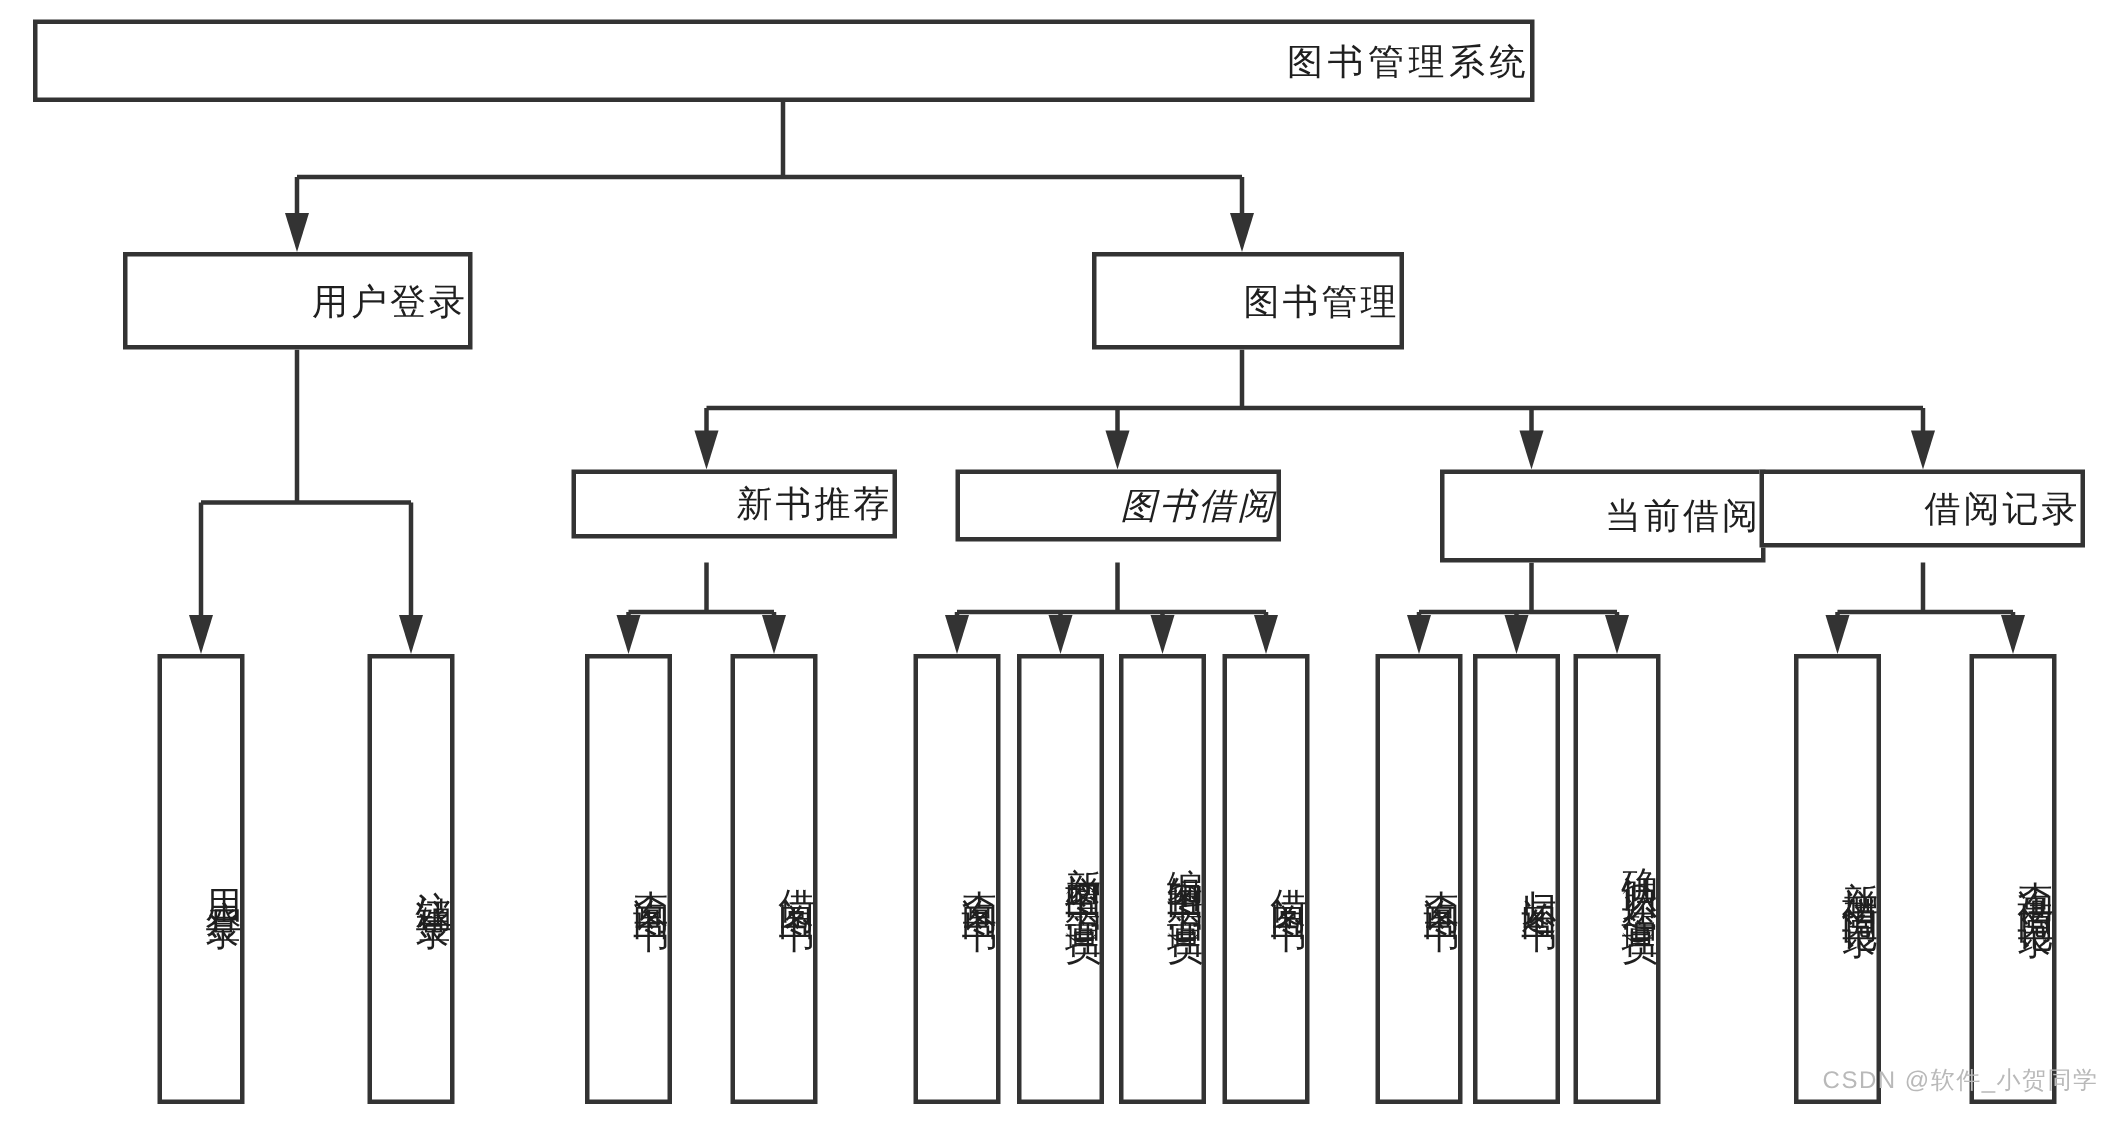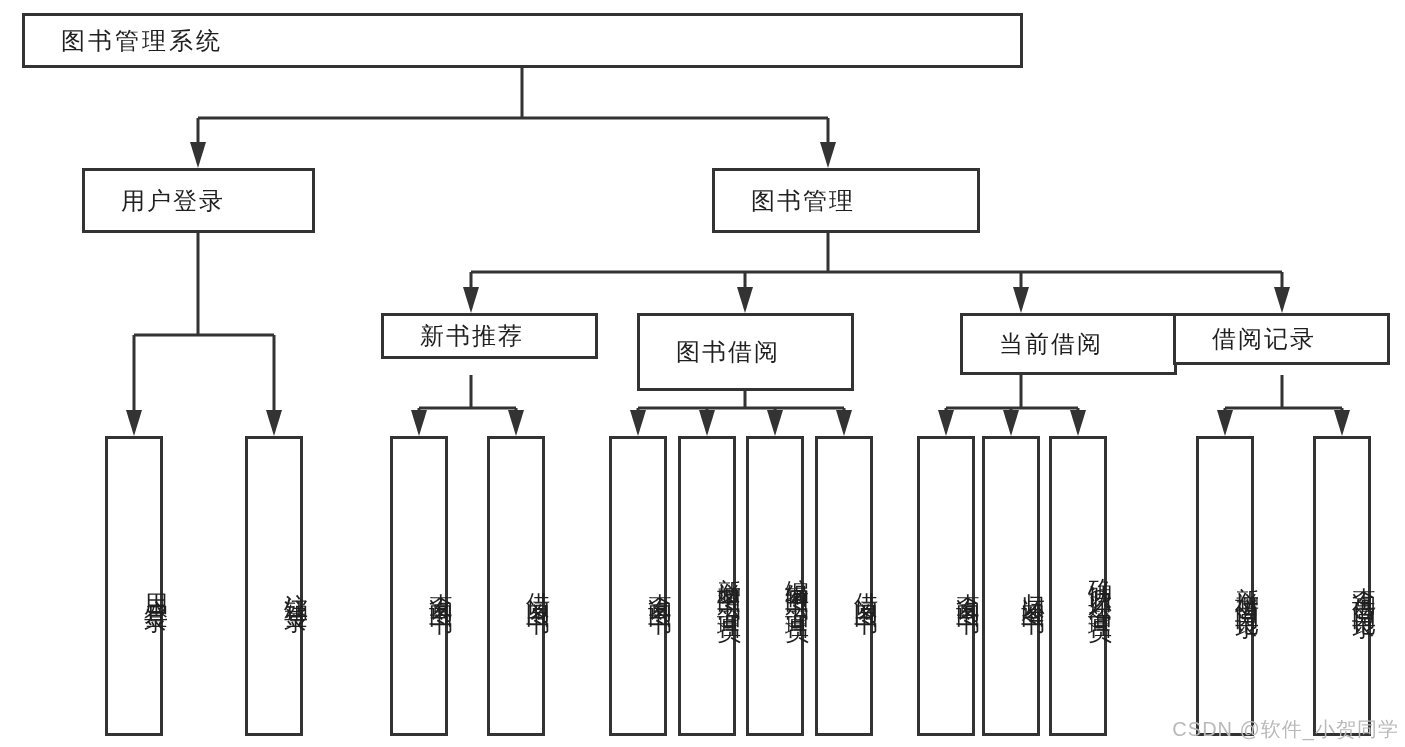--- a/index.html
+++ b/index.html
@@ -18,42 +18,42 @@
     left: 0; top: 0;
     width: 1405px; height: 747px;
     color: var(--line, #333333);
   }
   .node {
     position: absolute;
     border: 3px solid var(--node_border, #333333);
     background: #ffffff;
     display: flex;
     align-items: center;
-    justify-content: flex-start;
+    justify-content: flex-end;
     color: var(--text, #1f1f1f);
     padding-left: 36px;
   }
   .h-node span {
     font-size: 24px;
     letter-spacing: 2px;
     white-space: nowrap;
   }
   .root-node span { letter-spacing: 3px; }
   .v-node span {
     writing-mode: vertical-rl;
     text-orientation: mixed;
     font-size: 24px;
     letter-spacing: 6px;
     line-height: 1;
   }
   .watermark {
     position: absolute;
     right: 6px;
-    bottom: 4px;
-    font-size: 20px;
+    bottom: 16px;
+    font-size: 16px;
     letter-spacing: 1px;
     color: var(--watermark, #b9b9b9);
     z-index: 5;
     white-space: nowrap;
     text-align: center;
   }
 </style>
 </head>
 <body>
 
@@ -99,28 +99,28 @@
     </g>
   </svg>
 
   <div class="node h-node root-node" style="left:22px; top:13px; width:1001px; height:55px;">
     <span>图书管理系统</span>
   </div>
 
   <div class="node h-node" style="left:82px; top:168px; width:233px; height:65px;">
     <span>用户登录</span>
   </div>
-  <div class="node h-node" style="left:712px; top:168px; width:268px; height:65px;">
+  <div class="node h-node" style="left:728px; top:168px; width:208px; height:65px;">
     <span>图书管理</span>
   </div>
 
   <div class="node h-node" style="left:381px; top:313px; width:217px; height:46px;">
     <span>新书推荐</span>
   </div>
-  <div class="node h-node" style="left:637px; top:313px; width:217px; height:78px;">
+  <div class="node h-node" style="left:637px; top:313px; width:217px; height:48px;font-style:italic;">
     <span>图书借阅</span>
   </div>
   <div class="node h-node" style="left:912px; top:313px; width:217px; height:62px;margin-left:48px;">
     <span>当前借阅</span>
   </div>
   <div class="node h-node" style="left:1173px; top:313px; width:217px; height:52px;">
     <span>借阅记录</span>
   </div>
 
   <div class="node v-node" style="left:105px; top:436px; width:58px; height:300px;">

